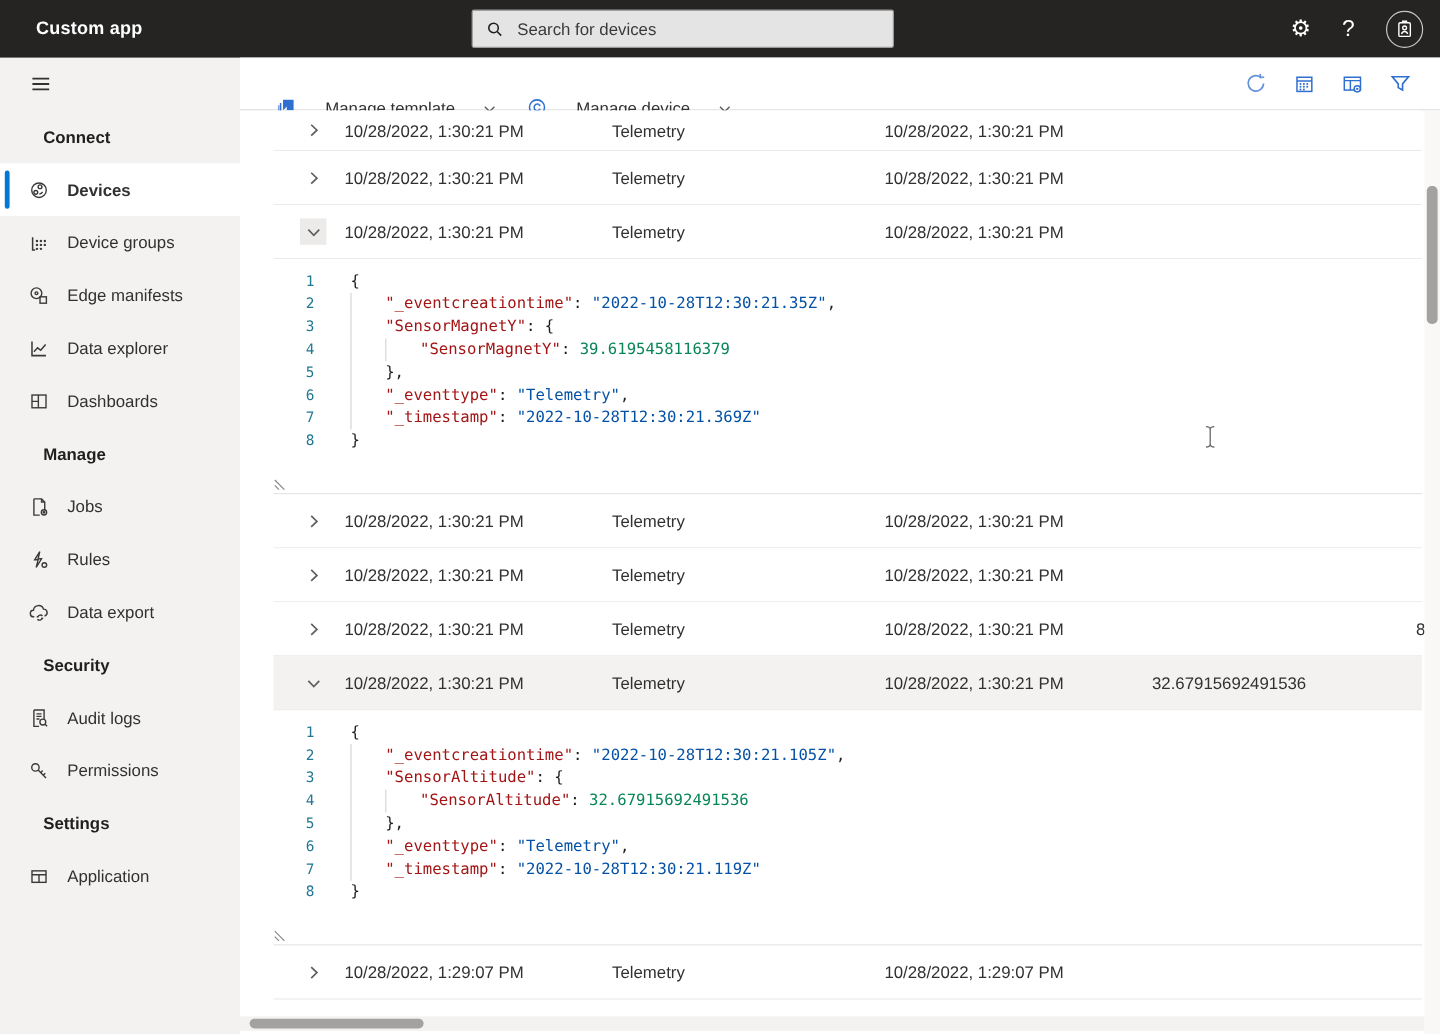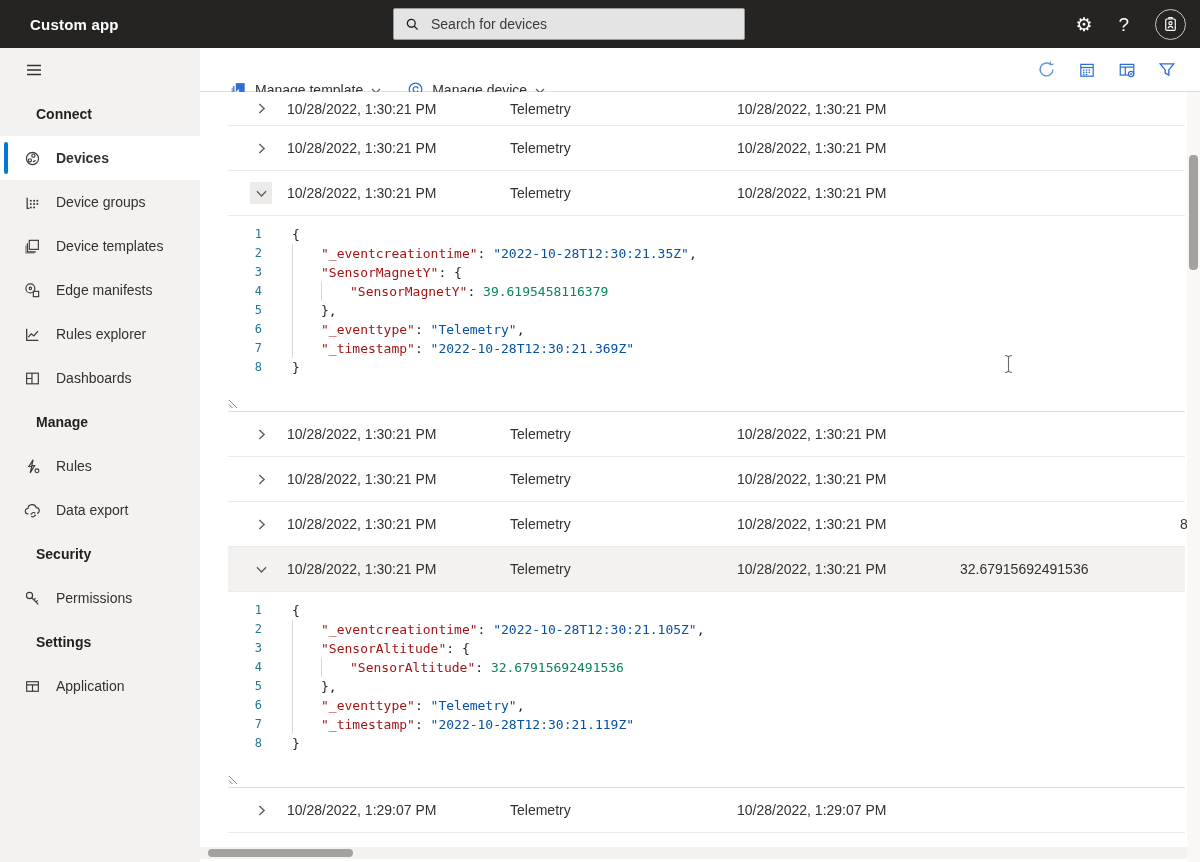--- a/index.html
+++ b/index.html
@@ -42,21 +42,21 @@
   .nav-item .nav-ic{width:17px;height:17px;display:flex;color:#3b3a39;flex:none;}
   .nav-item.selected{background:#fff;font-weight:700;}
   .nav-item.selected::before{content:"";position:absolute;left:4px;top:6px;bottom:6px;
             width:4px;border-radius:2px;background:var(--accent);}
 
   
   .main{flex:1;position:relative;background:#fff;overflow:hidden;}
   .toolbar{height:44px;border-bottom:1px solid #e1dfdd;position:relative;
            display:flex;align-items:center;}
   .tb-left{display:flex;align-items:center;gap:26px;margin-left:30px;}
-  .tb-btn{display:flex;align-items:center;gap:8px;font-size:14px;color:#323130;cursor:pointer;margin-top:40px;}
+  .tb-btn{display:flex;align-items:center;gap:24px;font-size:14px;color:#323130;cursor:pointer;margin-top:40px;}
   .tb-btn .bic{display:flex;}
   .ddchev{display:flex;margin-top:2px;}
   .tb-right{position:absolute;right:24px;display:flex;align-items:center;gap:22px;
             color:var(--tbblue);}
   .tool-ic{display:flex;cursor:pointer;}
 
   
   .grid{position:absolute;left:28px;top:44px;width:957px;}
   .grid-row{position:relative;height:45px;border-bottom:1px solid #edebe9;background:#fff;}
   .grid-row.partial{height:34px;}
@@ -159,75 +159,87 @@
                 <circle cx="6.4" cy="12.6" r=".95"></circle>
                 <circle cx="9.5" cy="12.6" r=".95"></circle>
               </g>
             </svg>
           </span>
           <span>Device groups</span>
         </div>
         <div class="nav-item">
           <span class="nav-ic">
             <svg width="17" height="17" viewBox="0 0 16 16" fill="none" stroke="currentColor" stroke-width="1.1">
-              <rect x="5" y="2.2" width="8.5" height="8.5"></rect>
-              <path d="M3.2 5v8h8"></path>
-              <path d="M1.8 7v7h8" opacity=".6"></path>
-            </svg>
-          </span>
-          <span>Device templates</span>
-        </div>
-        <div class="nav-item">
-          <span class="nav-ic">
-            <svg width="17" height="17" viewBox="0 0 16 16" fill="none" stroke="currentColor" stroke-width="1.1">
               <circle cx="6" cy="6" r="4.2"></circle>
               <circle cx="6" cy="6" r="1.1"></circle>
               <rect x="8.8" y="8.8" width="5" height="5"></rect>
             </svg>
           </span>
           <span>Edge manifests</span>
         </div>
         <div class="nav-item">
           <span class="nav-ic">
             <svg width="17" height="17" viewBox="0 0 16 16" fill="none" stroke="currentColor" stroke-width="1.2">
               <path d="M2.5 2.5v11h11"></path>
               <path d="M4 10.5l2.9-3.1 2.4 1.9 3.9-4.5"></path>
             </svg>
           </span>
-          <span>Rules explorer</span>
+          <span>Data explorer</span>
         </div>
         <div class="nav-item">
           <span class="nav-ic">
             <svg width="17" height="17" viewBox="0 0 16 16" fill="none" stroke="currentColor" stroke-width="1.1">
               <rect x="2.5" y="3" width="11" height="10"></rect>
               <path d="M7.5 3v10M2.5 8h5"></path>
             </svg>
           </span>
           <span>Dashboards</span>
         </div>
         <div class="nav-header">Manage</div>
         <div class="nav-item">
           <span class="nav-ic">
             <svg width="17" height="17" viewBox="0 0 16 16" fill="none" stroke="currentColor" stroke-width="1.1">
+              <path d="M4 1.6h6l2.5 2.5v6.4M4 1.6v12.8h4.6"></path>
+              <path d="M10 1.6V4.1h2.5"></path>
+              <circle cx="11.9" cy="12.2" r="2.1"></circle>
+              <circle cx="11.9" cy="12.2" r=".6" fill="currentColor"></circle>
+            </svg>
+          </span>
+          <span>Jobs</span>
+        </div>
+        <div class="nav-item">
+          <span class="nav-ic">
+            <svg width="17" height="17" viewBox="0 0 16 16" fill="none" stroke="currentColor" stroke-width="1.1">
               <path d="M8.6 1.6L4.6 8h2.7l-1.5 6L10 7.2H7.3z"></path>
               <circle cx="12.2" cy="12.1" r="1.8"></circle>
             </svg>
           </span>
           <span>Rules</span>
         </div>
         <div class="nav-item">
           <span class="nav-ic">
             <svg width="17" height="17" viewBox="0 0 16 16" fill="none" stroke="currentColor" stroke-width="1.1">
               <path d="M4.3 11.3h-.4a2.6 2.6 0 0 1-.2-5.2 4 4 0 0 1 7.8-.8 2.8 2.8 0 0 1 .8 5.5"></path>
               <path d="M6.8 13.2a2.1 2.1 0 0 0 3.6-.8l.9.3M10.7 10.6a2.1 2.1 0 0 0-3.6.8l-.9-.3"></path>
             </svg>
           </span>
           <span>Data export</span>
         </div>
         <div class="nav-header">Security</div>
+        <div class="nav-item">
+          <span class="nav-ic">
+            <svg width="17" height="17" viewBox="0 0 16 16" fill="none" stroke="currentColor" stroke-width="1.1">
+              <path d="M4 1.6h8v7M4 1.6v12.8h4"></path>
+              <path d="M6 4.6h4M6 6.6h4M6 8.6h2.4"></path>
+              <circle cx="11" cy="11" r="2.3"></circle>
+              <path d="M12.7 12.7l1.7 1.7"></path>
+            </svg>
+          </span>
+          <span>Audit logs</span>
+        </div>
         <div class="nav-item">
           <span class="nav-ic">
             <svg width="17" height="17" viewBox="0 0 16 16" fill="none" stroke="currentColor" stroke-width="1.1">
               <circle cx="5.2" cy="5.2" r="2.9"></circle>
               <path d="M7.3 7.3l6.2 6.2M11.3 11.3l1.6-1.6M9.3 9.3l1.6-1.6"></path>
             </svg>
           </span>
           <span>Permissions</span>
         </div>
         <div class="nav-header">Settings</div>

